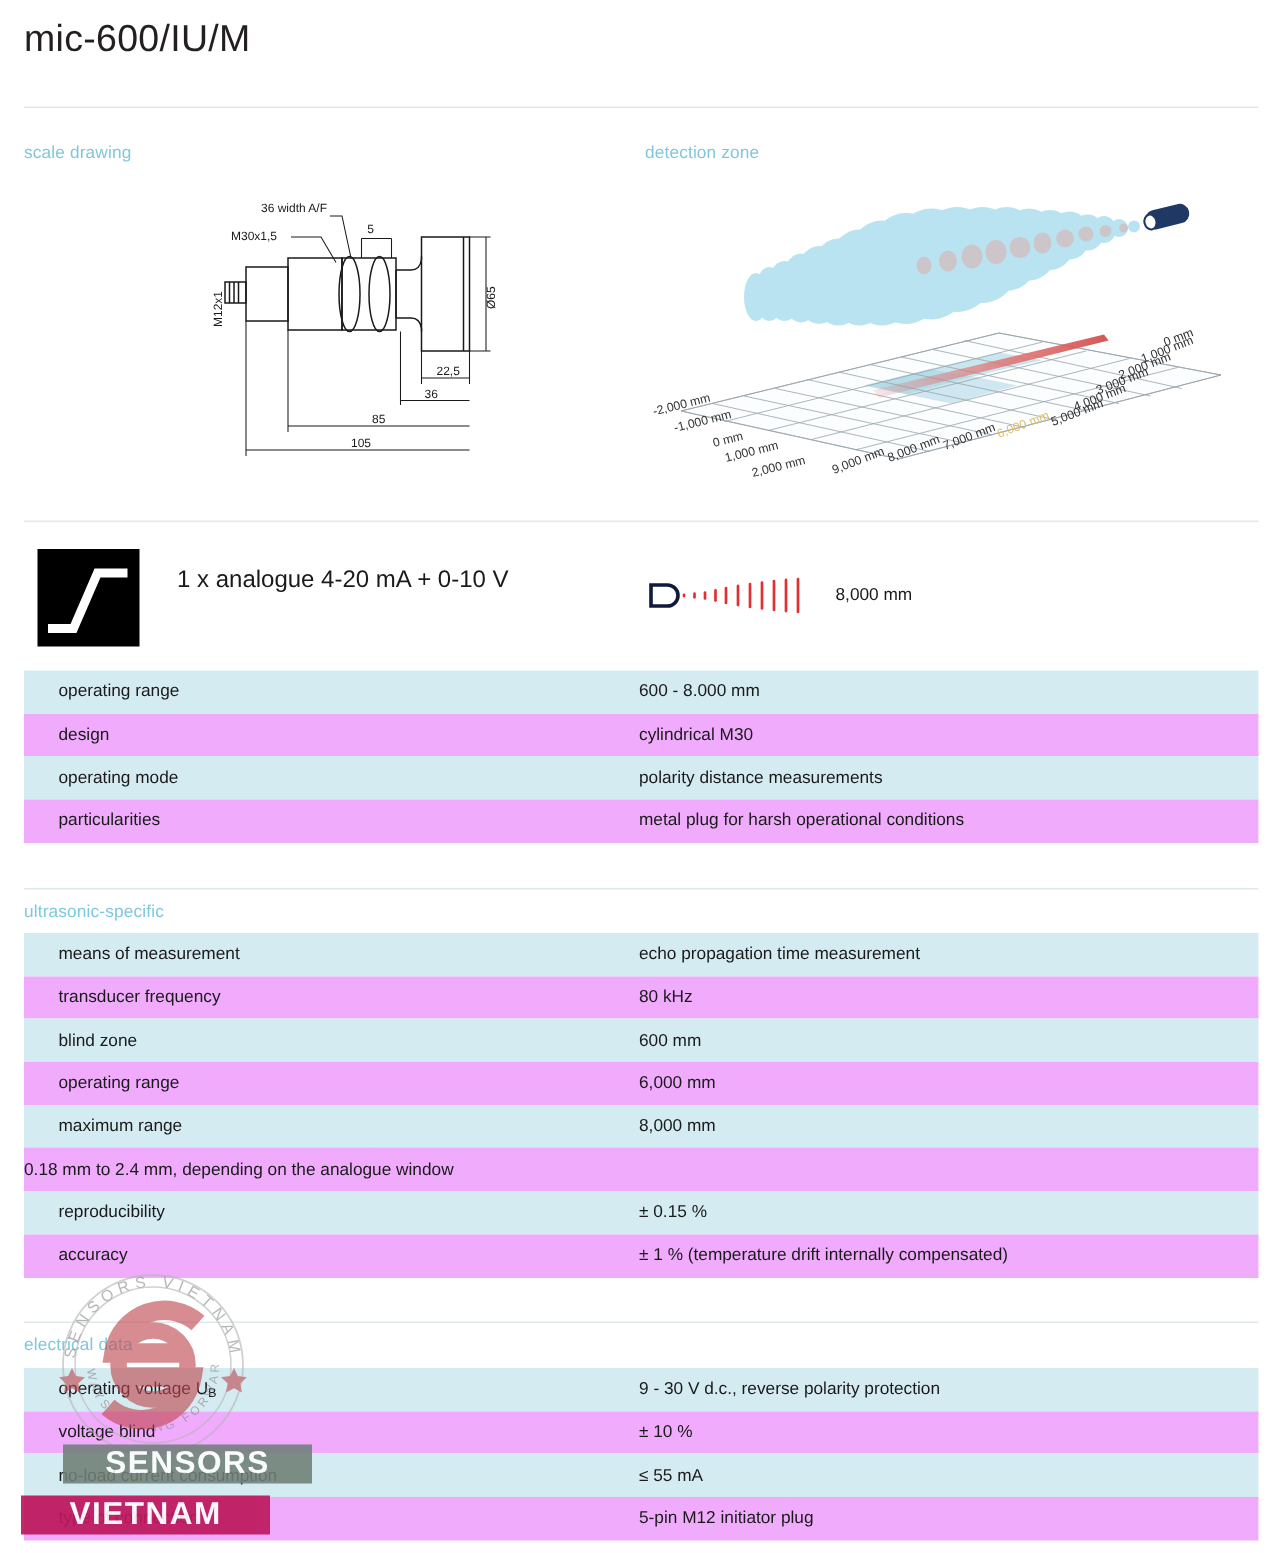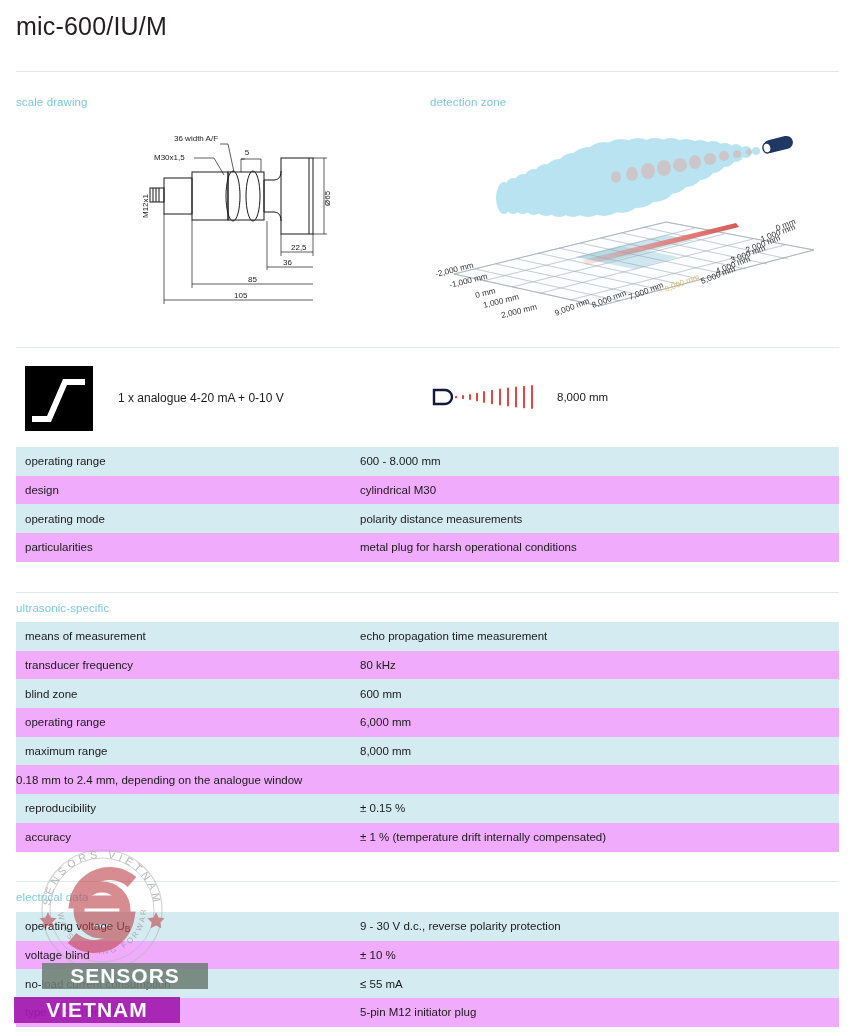--- a/index.html
+++ b/index.html
@@ -85,22 +85,22 @@
     left: 9px;
     top: 0px;
     width: 68px;
     height: 65px;
     background: #000000;
   }
   .analogue-icon svg { display: block; }
   .analogue-text {
     position: absolute;
     left: 102px;
-    top: 25px;
-    font-size: 12px;
+    top: 12px;
+    font-size: 16px;
     color: #1a1a1a;
   }
   .range-icon {
     position: absolute;
     left: 416px;
     top: 18px;
     width: 120px;
     height: 26px;
   }
   .range-text {
@@ -124,25 +124,26 @@
 
   .spec-table .row {
     position: relative;
     height: 28.7px;
     display: flex;
     align-items: center;
   }
   .spec-table .row.alt { background: #d5ebf2; }
   .spec-table .row.plain { background: #f0abfc; }
   .cell-label {
-    width: 344px;
+    width: 396px;
     padding-left: 9px;
     box-sizing: border-box;
     font-size: 11.5px;
     color: #1a1a1a;
+    margin-left: 14px;
   }
   .cell-value {
     flex: 1;
     font-size: 11.5px;
     color: #1a1a1a;
   }
   .cell-label sub {
     font-size: 8.5px;
     vertical-align: baseline;
     position: relative;
@@ -176,21 +177,21 @@
     justify-content: center;
     pointer-events: none;
     margin-left: 28px;
   }
   .wm-vietnam {
     position: absolute;
     left: 14px;
     top: 997px;
     width: 166px;
     height: 26px;
-    background: #a21caf;
+    background: #be185d;
     opacity: 0.92;
     color: #ffffff;
     font-size: 21px;
     font-weight: 700;
     letter-spacing: 1px;
     display: flex;
     align-items: center;
     justify-content: center;
     pointer-events: none;
   }

